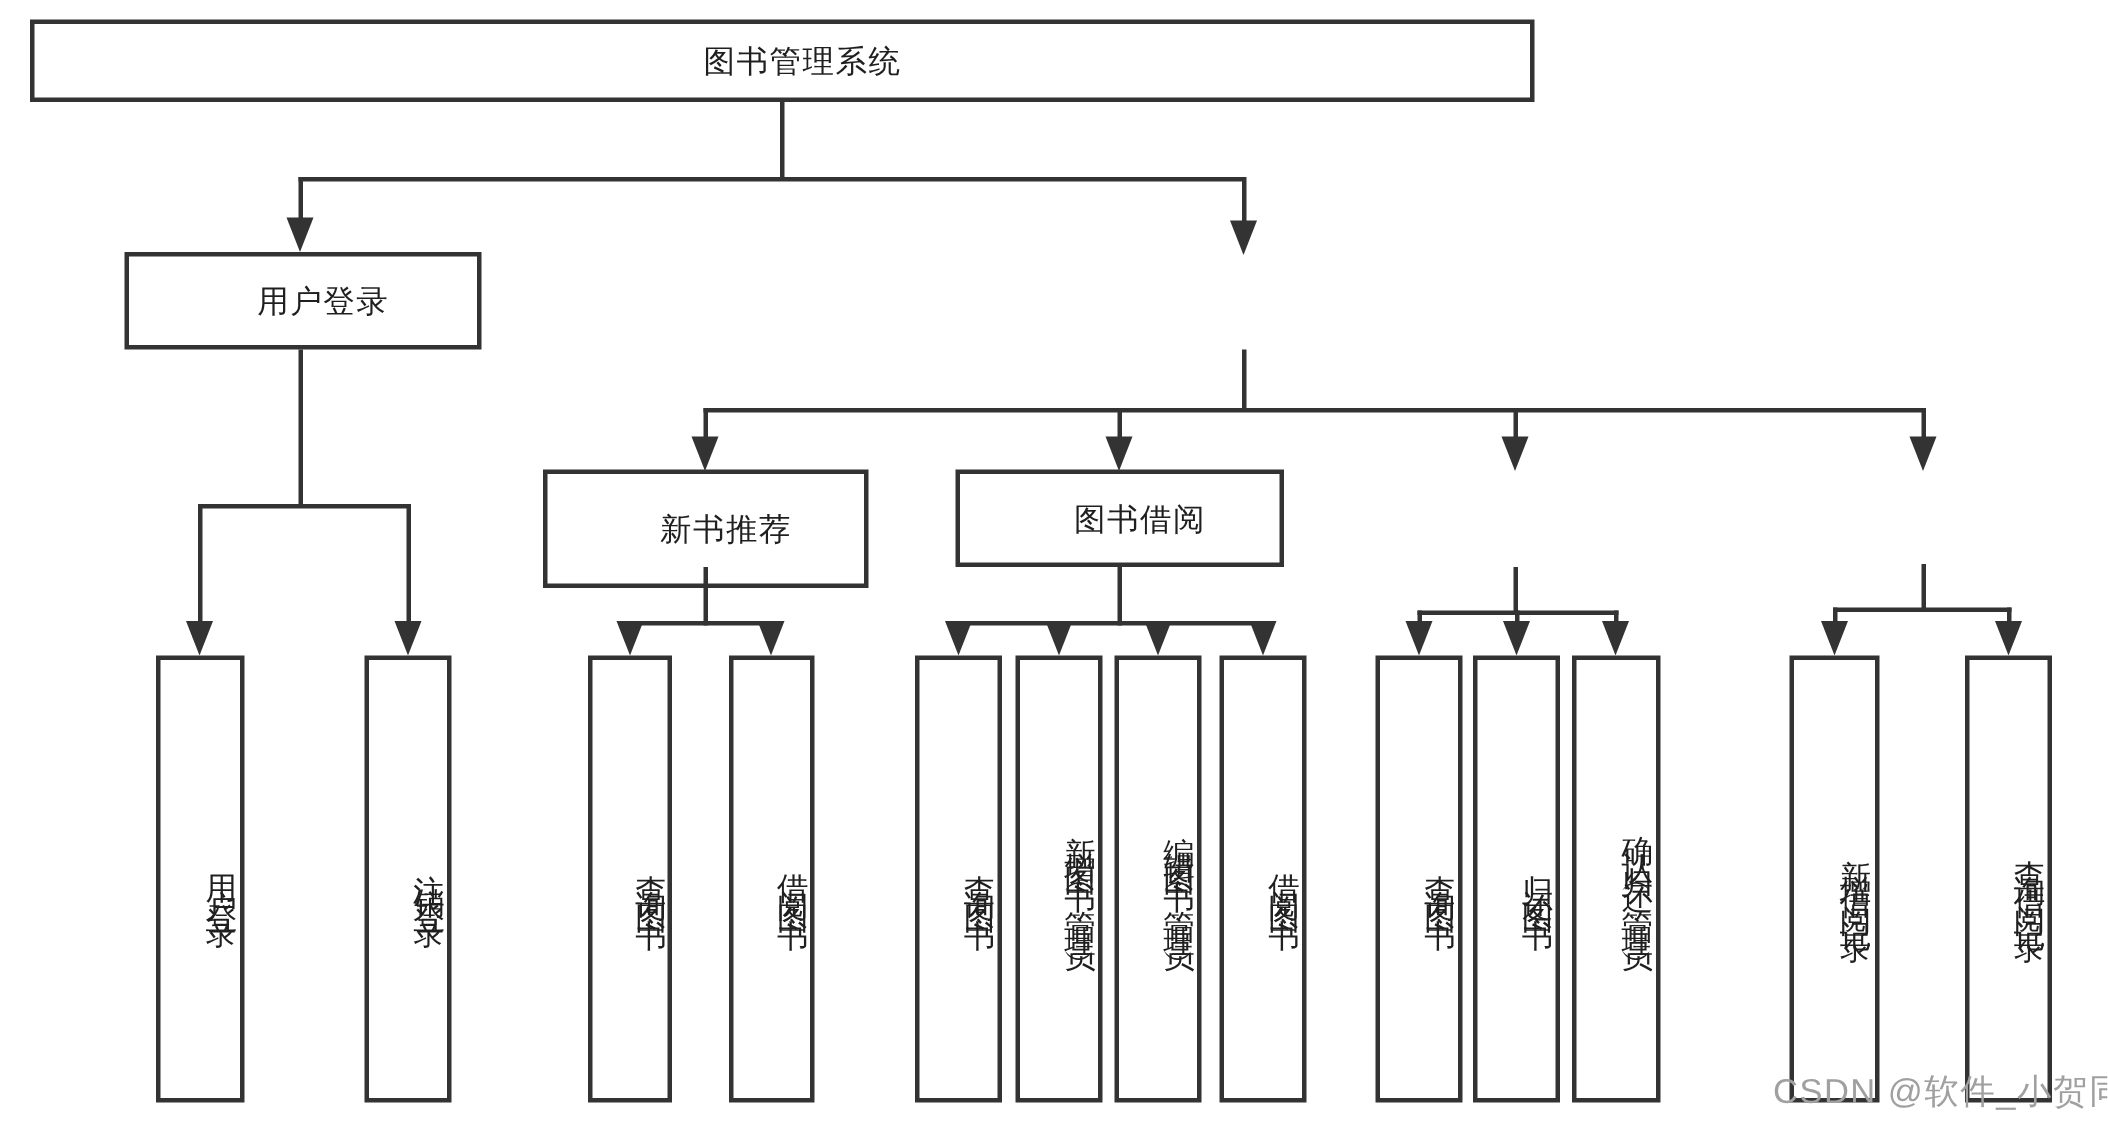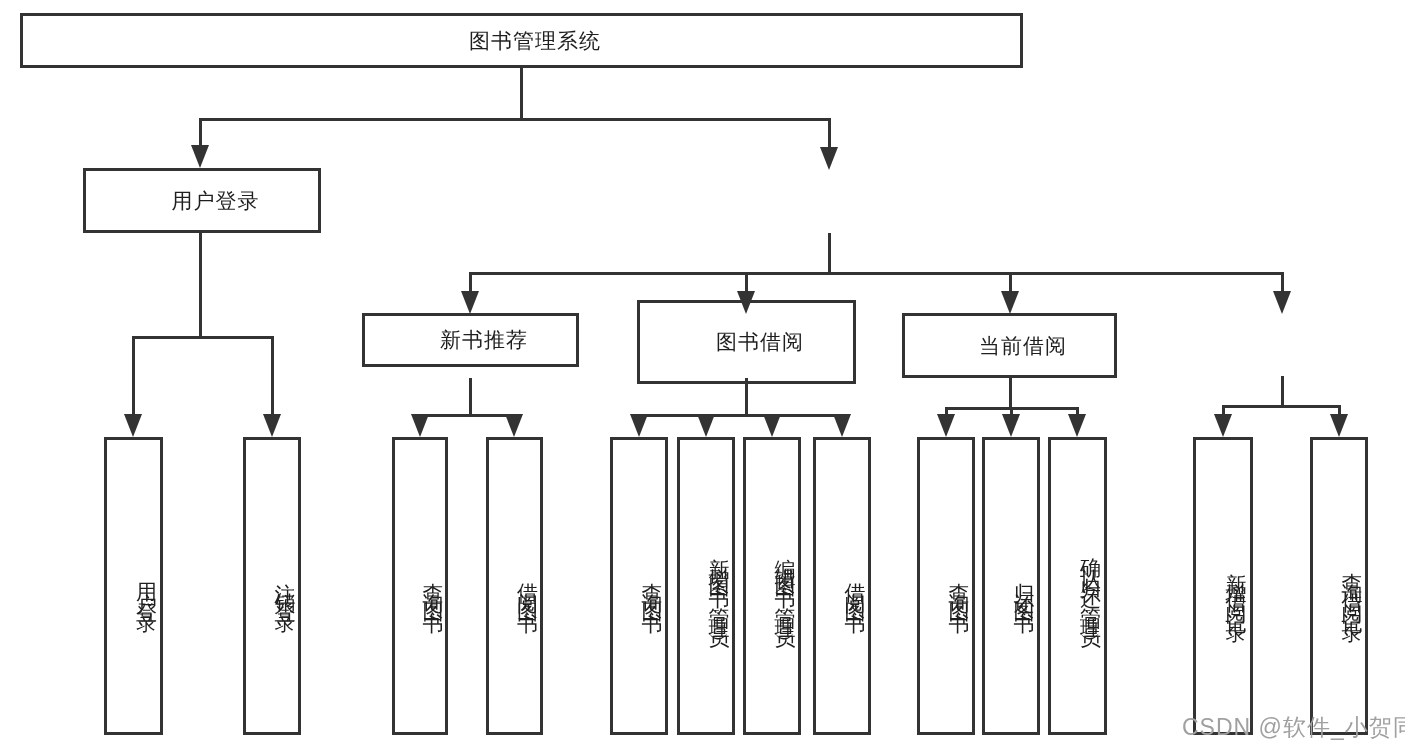--- a/index.html
+++ b/index.html
@@ -34,25 +34,24 @@
 </head>
 <body>
 
 <div class="canvas">
 
   <div class="box" style="left:20px;top:13px;width:1003px;height:55px">图书管理系统</div>
 
   <div class="box" style="left:83px;top:168px;width:238px;height:65px">用户登录</div>
 
 
-  <div class="box" style="left:362px;top:313px;width:217px;height:54px">新书推荐</div>
+  <div class="box" style="left:362px;top:313px;width:217px;height:79px">新书推荐</div>
 
-  <div class="box" style="left:637px;top:300px;width:219px;height:84px">图书借阅</div>
+  <div class="box" style="left:637px;top:313px;width:219px;height:65px">图书借阅</div>
 
-  <div class="box" style="left:902px;top:313px;width:215px;height:65px">当前借阅</div>
 
 
   <div class="box vbox" style="left:104px;top:437px;width:59px;height:298px">用户登录</div>
 
   <div class="box vbox" style="left:243px;top:437px;width:58px;height:298px">注销登录</div>
 
   <div class="box vbox" style="left:392px;top:437px;width:56px;height:298px">查询图书</div>
 
   <div class="box vbox" style="left:486px;top:437px;width:57px;height:298px">借阅图书</div>
 

